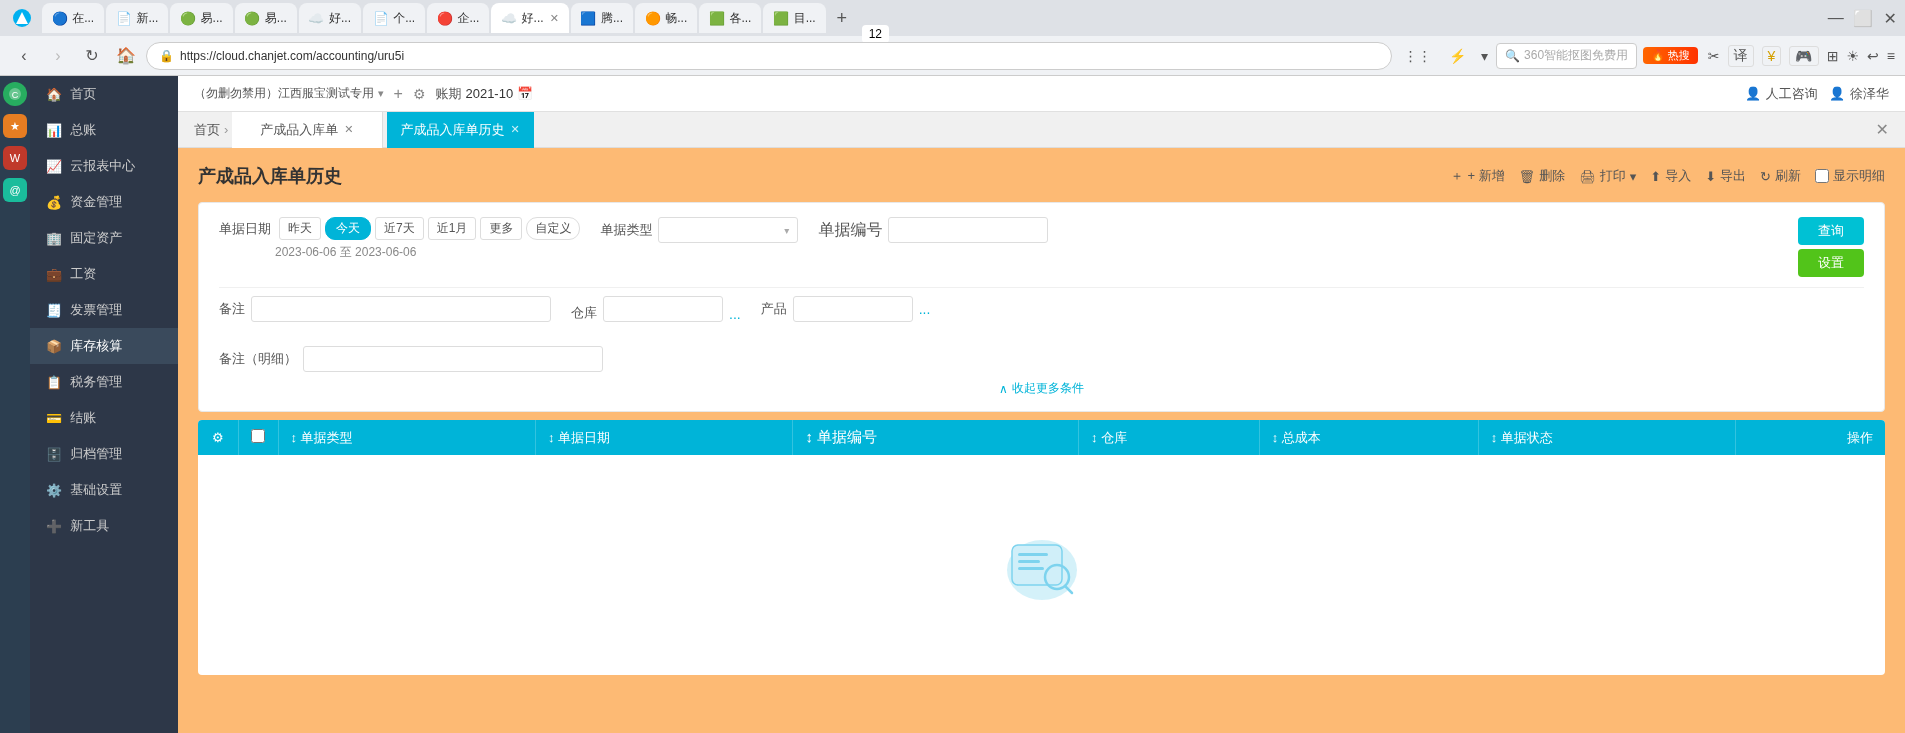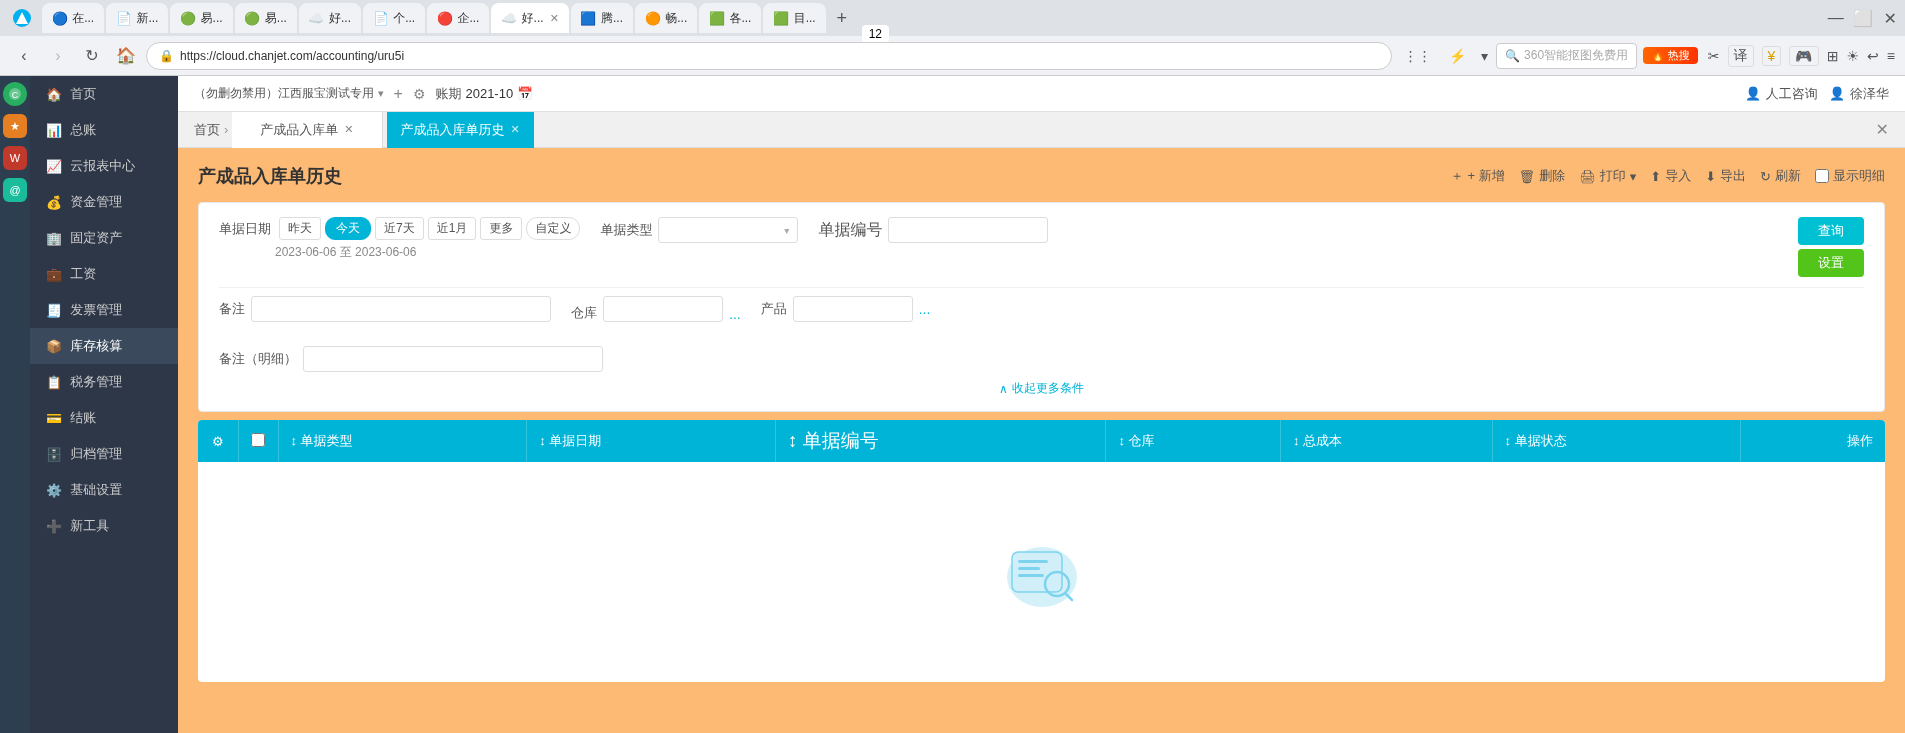--- a/index.html
+++ b/index.html
@@ -341,21 +341,21 @@
               </th>
               <th style="background:#00b4d8;color:#fff;padding:8px 8px;text-align:center;font-size:13px;font-weight:normal;width:40px;border-right:1px solid rgba(255,255,255,0.2);">
                 <input type="checkbox" style="width: 14px; height: 14px; cursor: pointer;">
               </th>
               <th style="background:#00b4d8;color:#fff;padding:8px 12px;text-align:left;font-size:13px;font-weight:normal;border-right:1px solid rgba(255,255,255,0.2);cursor:pointer;">
                 <span>↕ 单据类型</span>
               </th>
               <th style="background:#00b4d8;color:#fff;padding:8px 12px;text-align:left;font-size:13px;font-weight:normal;border-right:1px solid rgba(255,255,255,0.2);cursor:pointer;">
                 <span>↕ 单据日期</span>
               </th>
-              <th style="background:#00b4d8;color:#fff;padding:8px 12px;text-align:left;font-size:19px;font-weight:normal;border-right:1px solid rgba(255,255,255,0.2);cursor:pointer;">
+              <th style="background:#00b4d8;color:#fff;padding:8px 12px;text-align:left;font-size:15px;font-weight:normal;border-right:1px solid rgba(255,255,255,0.2);cursor:pointer;">
                 <span>↕ 单据编号</span>
               </th>
               <th style="background:#00b4d8;color:#fff;padding:8px 12px;text-align:left;font-size:13px;font-weight:normal;border-right:1px solid rgba(255,255,255,0.2);cursor:pointer;">
                 <span>↕ 仓库</span>
               </th>
               <th style="background:#00b4d8;color:#fff;padding:8px 12px;text-align:left;font-size:13px;font-weight:normal;border-right:1px solid rgba(255,255,255,0.2);cursor:pointer;">
                 <span>↕ 总成本</span>
               </th>
               <th style="background:#00b4d8;color:#fff;padding:8px 12px;text-align:left;font-size:13px;font-weight:normal;border-right:1px solid rgba(255,255,255,0.2);cursor:pointer;">
                 <span>↕ 单据状态</span>

